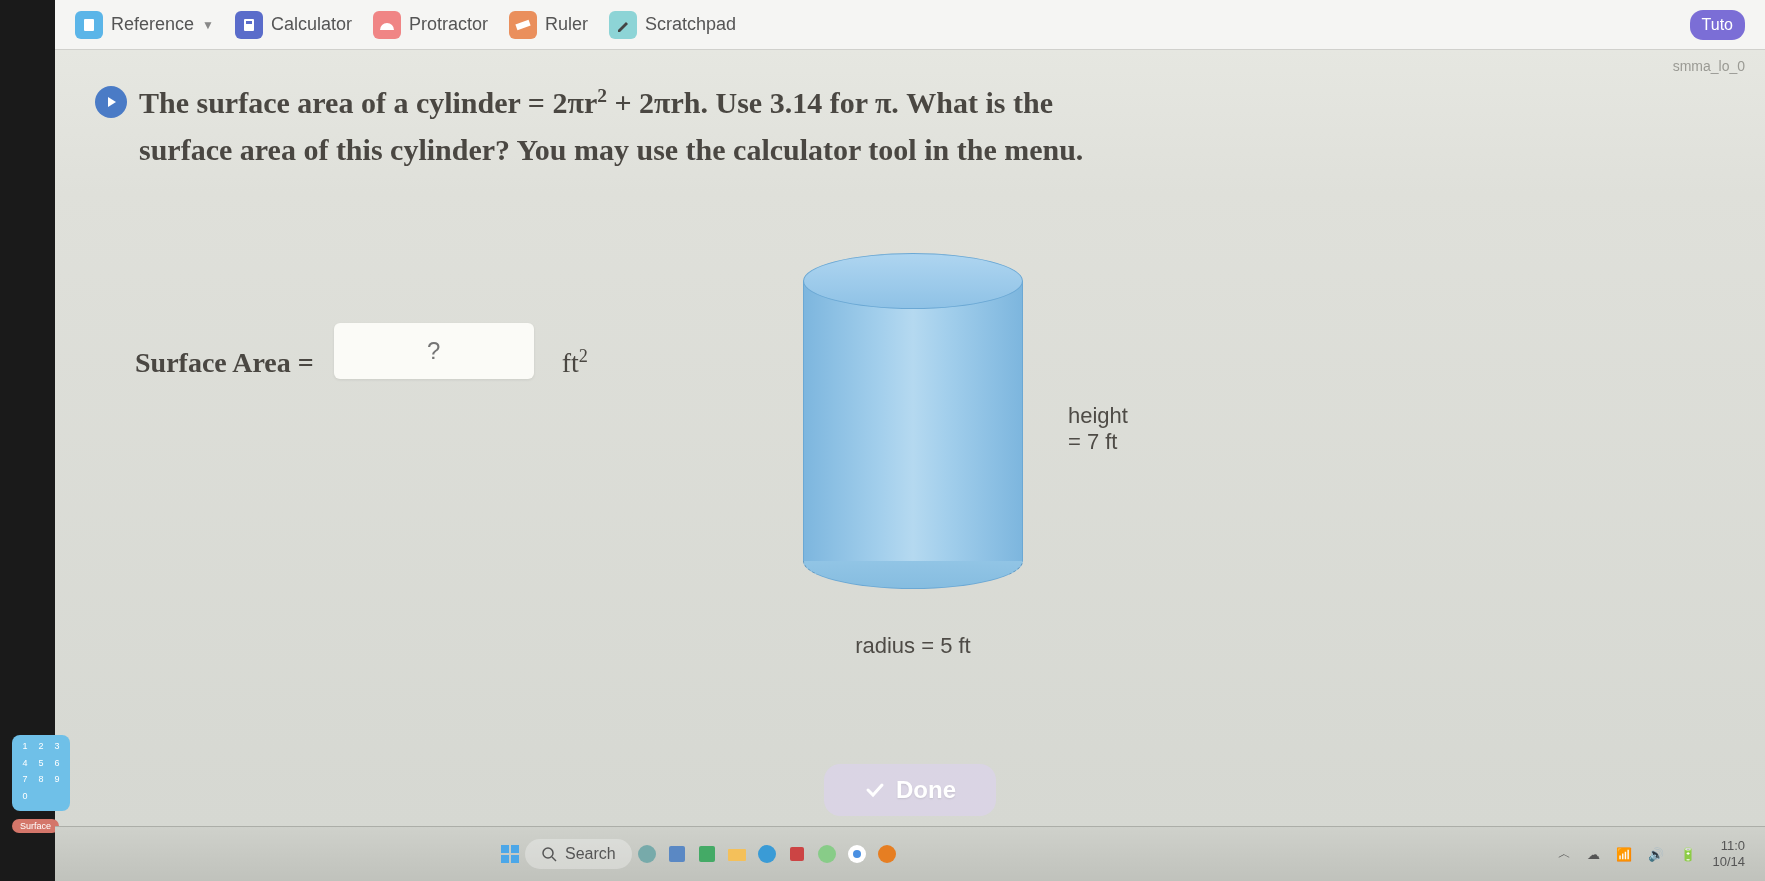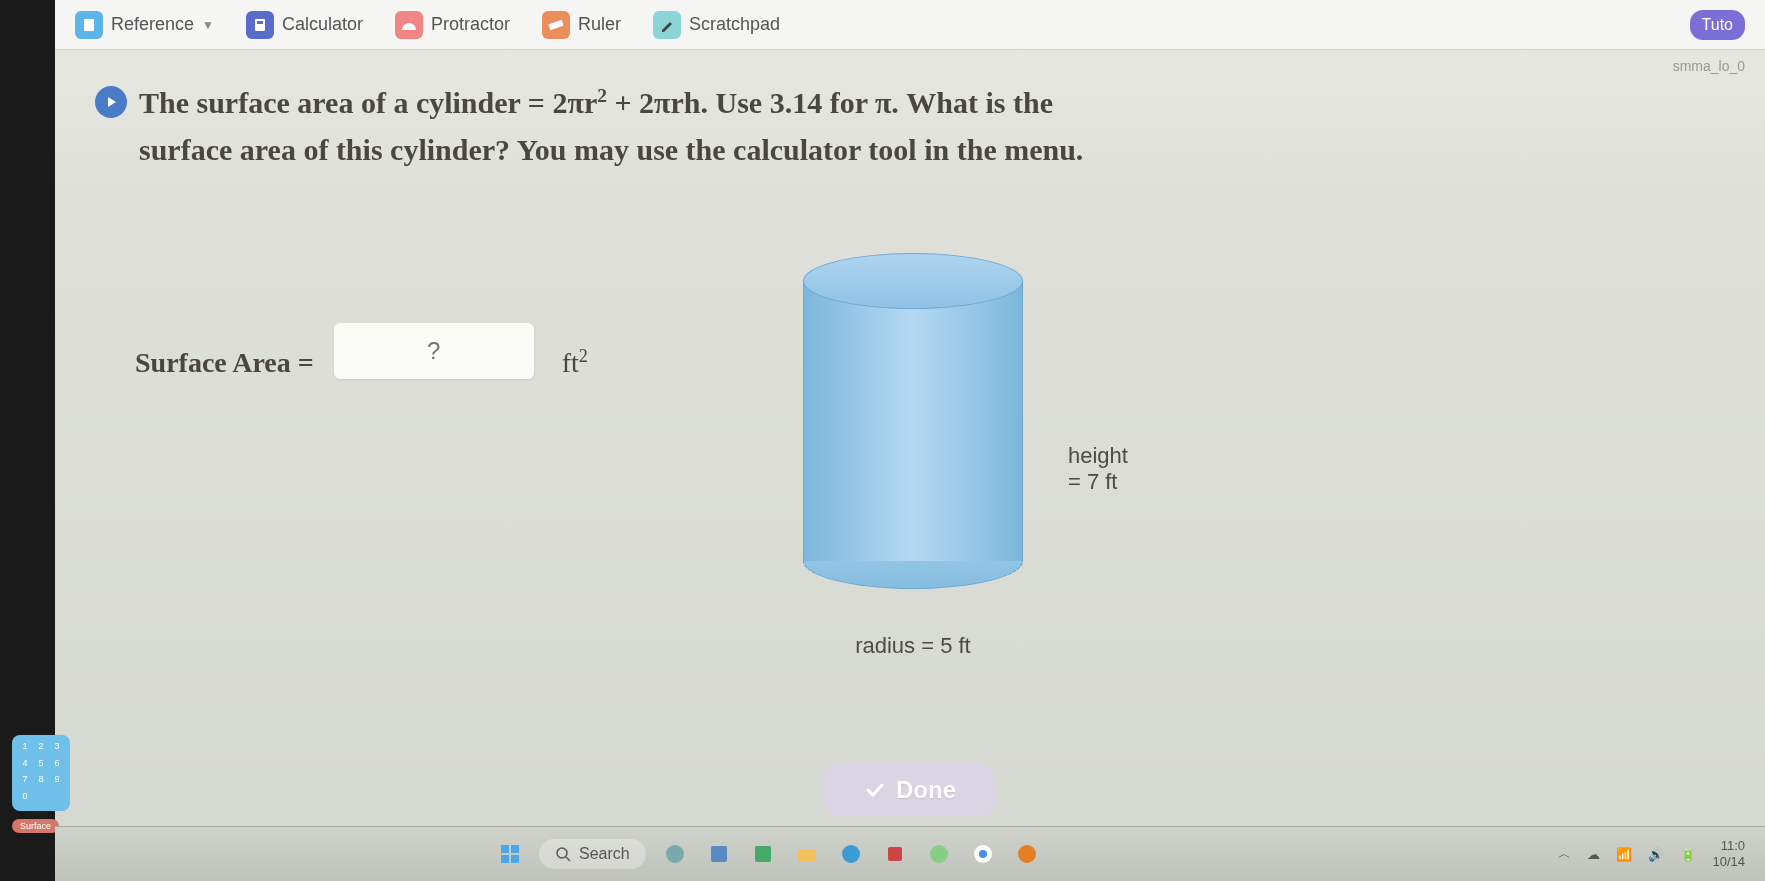--- a/index.html
+++ b/index.html
@@ -20,21 +20,21 @@
       display: flex;
       flex-direction: column;
     }
     .toolbar {
       background: #f5f5f3;
       border-bottom: 1px solid #d0d0cc;
       height: 50px;
       display: flex;
       align-items: center;
       padding: 0 20px;
-      gap: 32px;
+      gap: 21px;
     }
     .tool-item {
       display: flex;
       align-items: center;
       gap: 8px;
       color: #555;
       font-size: 18px;
       cursor: pointer;
     }
     .tool-icon {
@@ -186,21 +186,20 @@
       border-top-style: dashed;
       border-bottom: 1px solid #6ba8d4;
       z-index: 1;
     }
     .height-label {
       position: absolute;
       left: 300px;
       top: 150px;
       font-size: 22px;
       color: #4e4b46;
-      margin-top: 40px;
     }
     .radius-label {
       margin-top: 20px;
       font-size: 22px;
       color: #4e4b46;
       text-align: center;
     }
     .done-btn {
       position: absolute;
       bottom: 10px;
@@ -252,21 +251,20 @@
       height: 55px;
       background: linear-gradient(to top, #c0c2bc 0%, #cfd1cb 100%);
       display: flex;
       align-items: center;
       padding: 0 20px;
       border-top: 1px solid rgba(0,0,0,0.1);
     }
     .taskbar-center {
       display: flex;
       align-items: center;
-      gap: 14px;
       margin-left: 420px;
     }
     .tb-icon {
       width: 30px;
       height: 30px;
       border-radius: 4px;
       display: flex;
       align-items: center;
       justify-content: center;
     }

